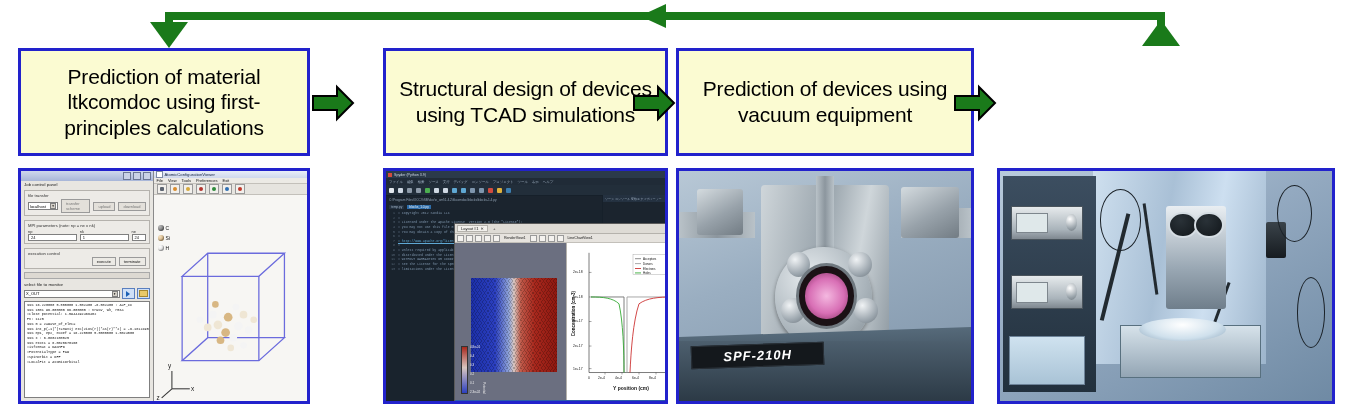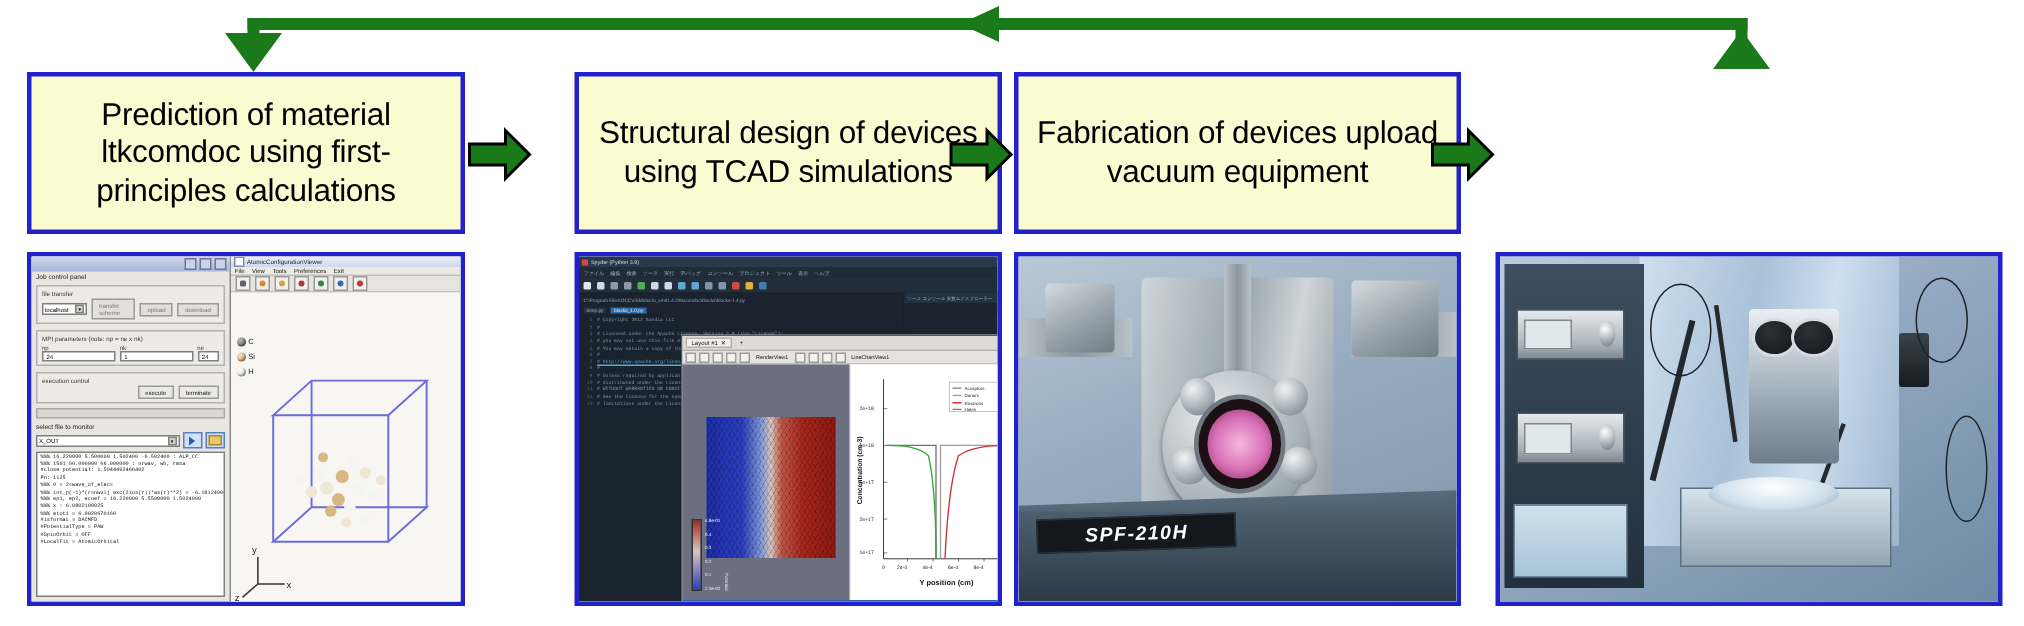--- a/index.html
+++ b/index.html
@@ -618,21 +618,21 @@
       </div>
     </div>
   </div>
 
   <svg class="blockarrow ba1" viewBox="0 0 44 38">
     <polygon points="2,12 26,12 26,3 42,19 26,35 26,26 2,26" fill="#1a7a1a" stroke="#000" stroke-width="2"></polygon>
   </svg>
 
   <div class="col c2">
     <div class="box">
-      <span>Fabrication of devices upload vacuum equipment</span>
+      <span>Prediction of devices using vacuum equipment</span>
     </div>
 
     <div class="panel">
       <div class="p3">
         <div class="sky"></div>
         <div class="tube" style="left:0;top:18%;width:26%;height:11%;"></div>
         <div class="tube" style="right:0;top:16%;width:24%;height:13%;"></div>
         <div class="port" style="left:6%;top:8%;width:16%;height:20%;"></div>
         <div class="port" style="right:4%;top:7%;width:20%;height:22%;"></div>
         <div class="chamber"></div>

